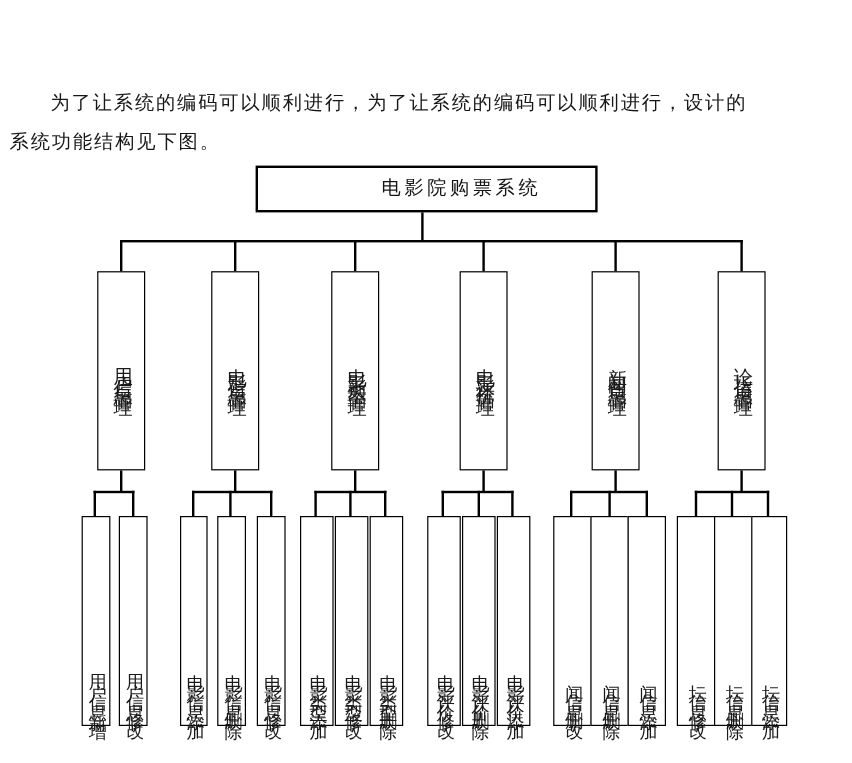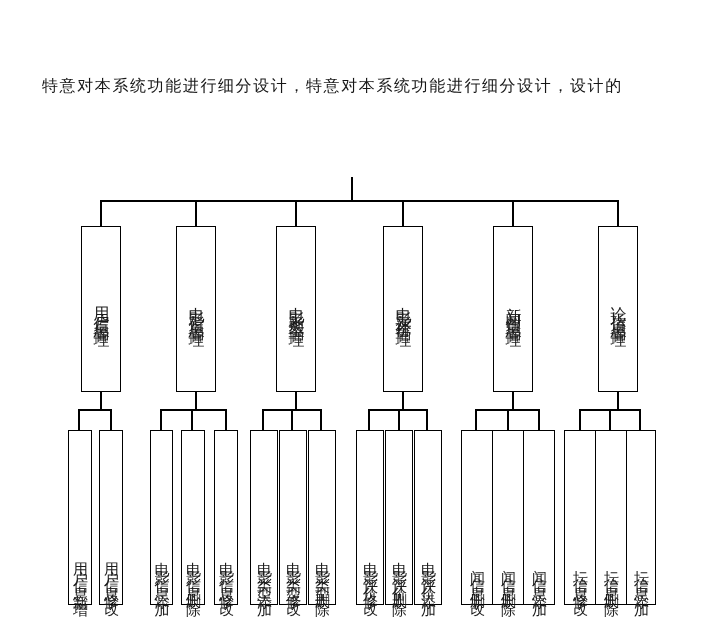--- a/index.html
+++ b/index.html
@@ -38,22 +38,26 @@
     white-space:nowrap; color:#1a1a1a;
   }
   .cat  .vtext { font-size:16px; letter-spacing:5px; }
   .leaf .vtext { font-size:15px; letter-spacing:8px; }
 </style>
 </head>
 <body>
 
 <div class="page">
 
-  <div class="para-line l1">特意对本系统功能进行细分设计，特意对本系统功能进行细分设计，设计的</div>
+  <div class="para-line l1">为了让系统的编码可以顺利进行，为了让系统的编码可以顺利进行，设计的</div>
+  <div class="para-line l2">系统功能结构见下图。</div>
 
+  <div class="root">
+    <span>电影院购票系统</span>
+  </div>
 
   <i class="ln" style="left:351px;top:177px;width:2px;height:24px"></i>
   <i class="ln" style="left:100px;top:200px;width:519px;height:2px"></i>
   <i class="ln" style="left:100px;top:200px;width:2px;height:27px"></i>
   <i class="ln" style="left:195px;top:200px;width:2px;height:27px"></i>
   <i class="ln" style="left:295px;top:200px;width:2px;height:27px"></i>
   <i class="ln" style="left:402px;top:200px;width:2px;height:27px"></i>
   <i class="ln" style="left:512px;top:200px;width:2px;height:27px"></i>
   <i class="ln" style="left:617px;top:200px;width:2px;height:27px"></i>
 

